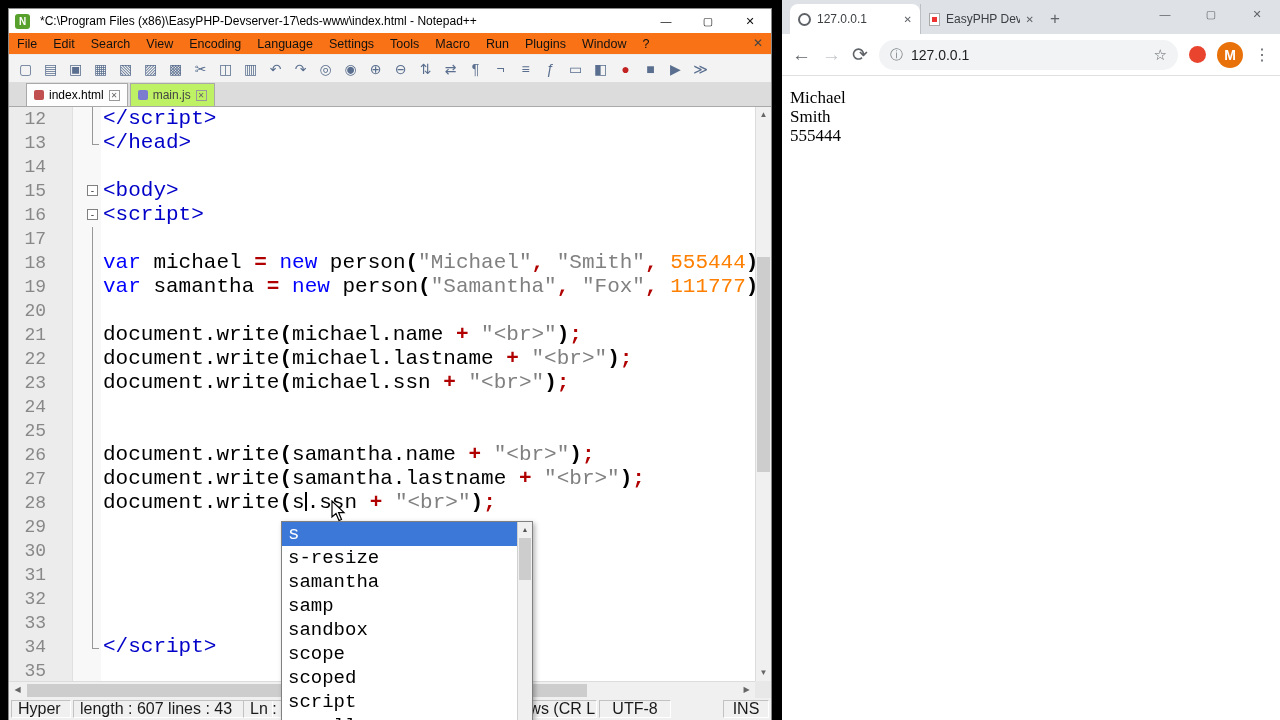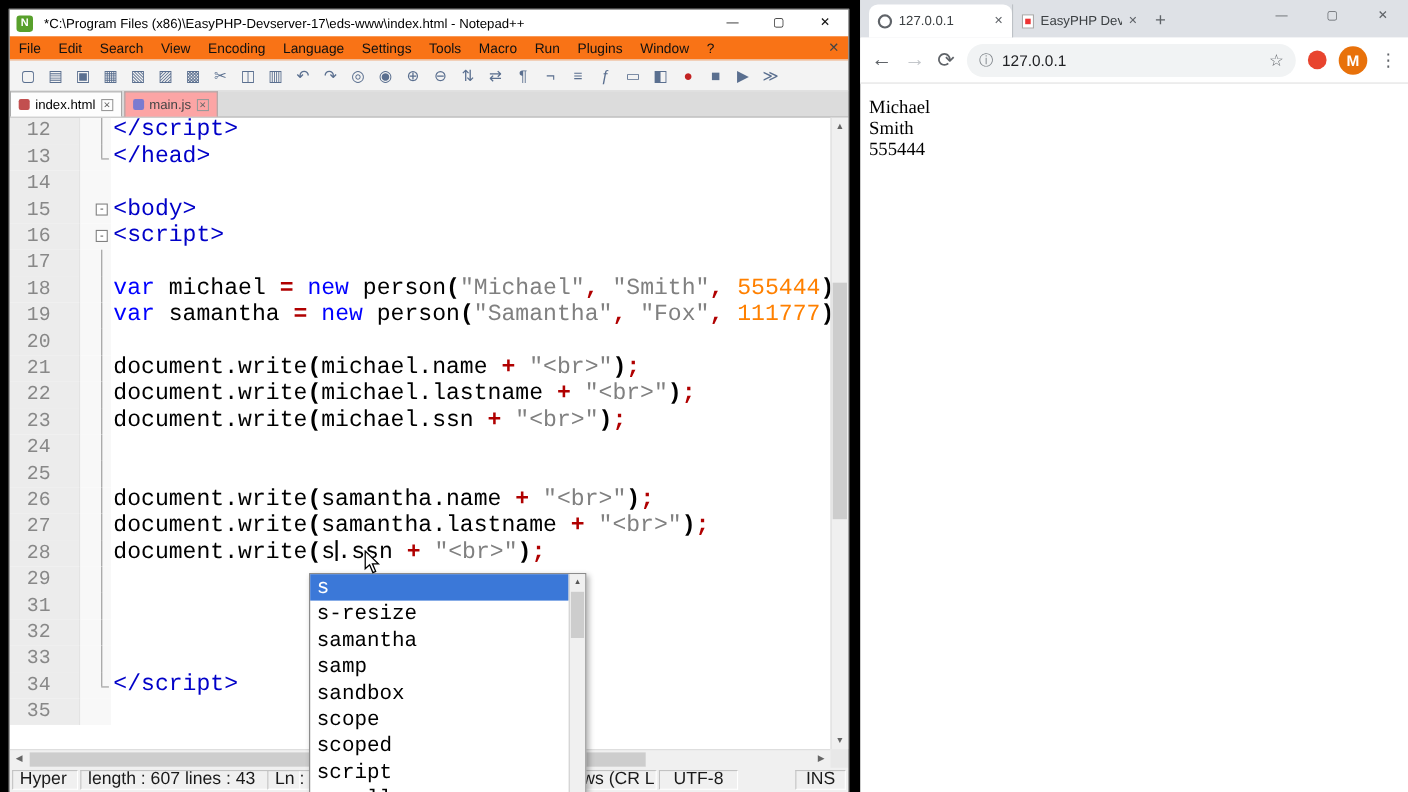--- a/index.html
+++ b/index.html
@@ -12,22 +12,22 @@
   .app-icon{width:15px;height:15px;background:#58a02c;border-radius:3px;color:#fff;font-size:10px;font-weight:bold;text-align:center;line-height:15px;flex:none}
   .title{font-size:12px;color:#000;margin-left:10px;flex:1;white-space:nowrap;overflow:hidden}
   .wbtns{display:flex;flex:none}
   .wbtn{width:42px;height:24px;text-align:center;line-height:24px;font-size:11px;color:#111}
   .menubar{height:22px;background:#f97316;display:flex;align-items:center;font-size:12.5px;position:relative;border-bottom:1px solid #ececec}
   .menu-item{padding:0 8px;line-height:22px;color:#111}
   .menubar-x{position:absolute;right:8px;top:3px;font-size:12px;color:#444}
   .toolbar{height:28px;background:#f3f3f3;border-bottom:1px solid #ddd;display:flex;align-items:center;padding-left:4px}
   .tbtn{width:23px;height:22px;margin:0 1px;display:flex;align-items:center;justify-content:center;font-size:14px;color:#5a6f8f;border-radius:2px}
   .tbtn.red{color:#c22222}
-  .tabbar{height:24px;background:#dcdcdc;display:flex;align-items:flex-end;padding-left:0;border-bottom:1px solid #a9a9a9}
-  .ntab{height:23px;display:flex;align-items:center;padding:0 7px;font-size:12px;border:1px solid #a9a9a9;border-bottom:none;margin-right:2px;gap:5px;background:#fca5a5;color:#444}
+  .tabbar{height:24px;background:#dcdcdc;display:flex;align-items:flex-end;padding-left:17px;border-bottom:1px solid #a9a9a9}
+  .ntab{height:23px;display:flex;align-items:center;padding:0 7px;font-size:12px;border:1px solid #a9a9a9;border-bottom:none;margin-right:2px;gap:5px;background:#bef264;color:#444}
   .ntab.active{background:#fdfdfd;color:#000}
   .doc-dot{width:10px;height:10px;border-radius:2px;flex:none}
   .dirty{background:#c24f4f}.saved{background:#7b7bd0}
   .ntab-close{font-size:8px;color:#666;border:1px solid #999;width:11px;height:11px;line-height:9px;text-align:center;flex:none}
 
   .editor{position:absolute;top:98px;left:0;width:762px;height:574px;background:#fff;overflow:hidden}
   .eline{display:flex;height:24px}
   .lnum{width:64px;flex:none;text-align:right;padding-right:26px;font:18px/24px "Liberation Mono",monospace;color:#888;background:#ececec;border-right:1px solid #e0e0e0}
   .fold{width:28px;flex:none;position:relative;background:#f8f8f8}
   .fbox{position:absolute;left:14px;top:6px;width:11px;height:11px;border:1px solid #808080;background:#fff;font:10px/9px "Liberation Sans",sans-serif;text-align:center;color:#404040}
@@ -295,20 +295,27 @@
             <div class="lcode"><span class="tk-pl">document.write</span><span class="tk-par">(</span><span class="tk-pl">s</span><span class="caret"></span><span class="tk-pl">.ssn </span><span class="tk-op">+</span><span class="tk-pl"> </span><span class="tk-str">"&lt;br&gt;"</span><span class="tk-par">)</span><span class="tk-op">;</span></div>
           </div>
           <div class="eline">
             <div class="lnum">29</div>
             <div class="fold">
               <div class="fline"></div>
             </div>
             <div class="lcode"></div>
           </div>
           <div class="eline">
+            <div class="lnum">30</div>
+            <div class="fold">
+              <div class="fline"></div>
+            </div>
+            <div class="lcode"></div>
+          </div>
+          <div class="eline">
             <div class="lnum">31</div>
             <div class="fold">
               <div class="fline"></div>
             </div>
             <div class="lcode"></div>
           </div>
           <div class="eline">
             <div class="lnum">32</div>
             <div class="fold">
               <div class="fline"></div>

